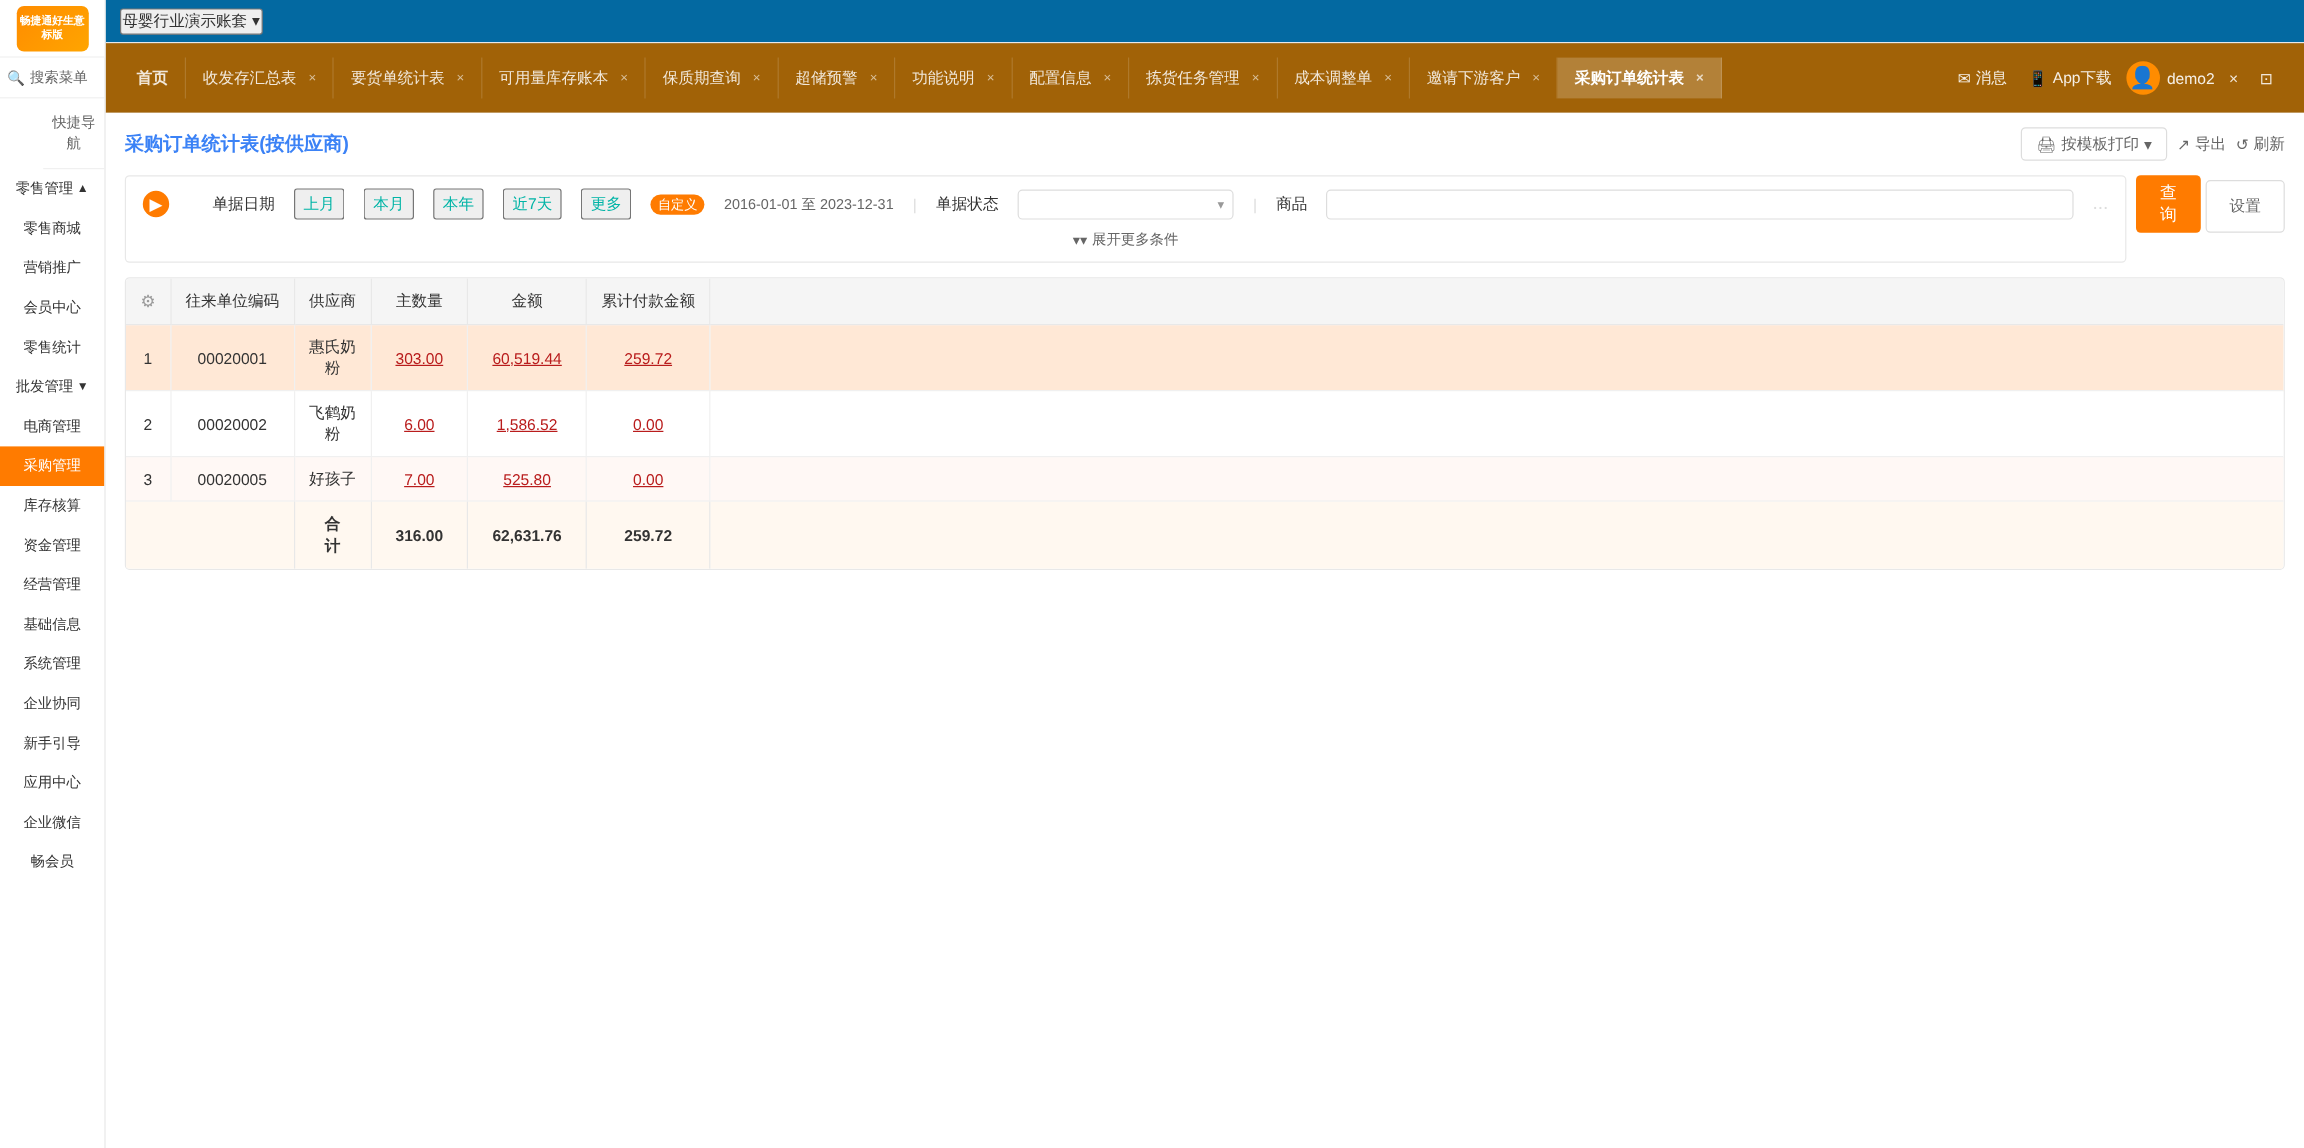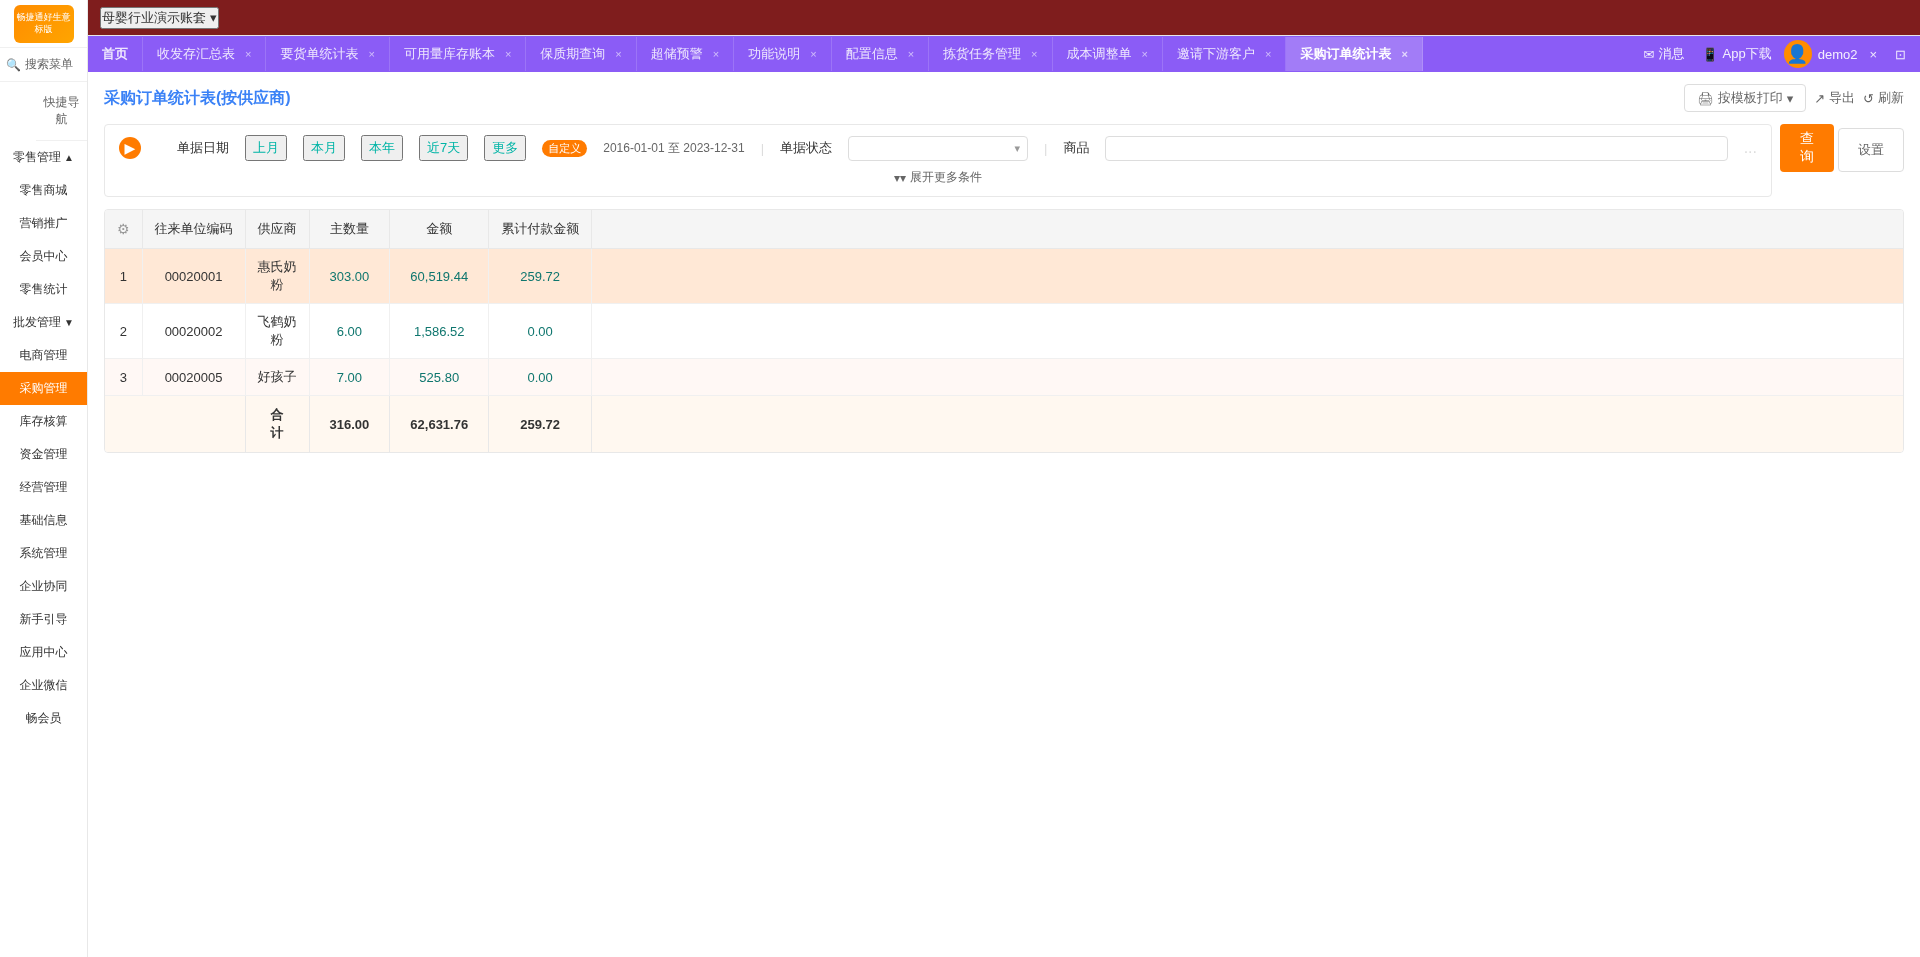--- a/index.html
+++ b/index.html
@@ -1,34 +1,34 @@
 <!DOCTYPE html>
 <html><head>
   <meta charset="utf-8">
   <style>
     * { box-sizing: border-box; margin: 0; padding: 0; }
     body { font-family: "Microsoft YaHei", "PingFang SC", Arial, sans-serif; font-size: 13px; background: #f5f5f5; display: flex; height: 957px; overflow: hidden; }
 
     
     .sidebar { width: 88px; background: #fff; display: flex; flex-direction: column; border-right: 1px solid #e8e8e8; flex-shrink: 0; }
     .sidebar-logo { height: 48px; display: flex; align-items: center; justify-content: center; background: #fff; border-bottom: 1px solid #f0f0f0; padding: 4px; }
-    .sidebar-logo-img { width: 60px; height: 38px; background: linear-gradient(135deg, #ff8c00, #ffa500); border-radius: 6px; display: flex; align-items: center; justify-content: flex-start; color: #fff; font-size: 10px; font-weight: normal; text-align: center; line-height: 1.2; }
+    .sidebar-logo-img { width: 60px; height: 38px; background: linear-gradient(135deg, #ff8c00, #ffa500); border-radius: 6px; display: flex; align-items: center; justify-content: flex-start; color: #fff; font-size: 10px; font-weight: bold; text-align: center; line-height: 1.2; }
     .sidebar-search { padding: 8px 6px; border-bottom: 1px solid #f0f0f0; }
     .sidebar-search-btn { width: 100%; background: none; border: none; cursor: pointer; color: #666; font-size: 12px; display: flex; align-items: center; gap: 4px; }
     .sidebar-nav-section { padding: 6px 0; border-bottom: 1px solid #f0f0f0; margin-left: 36px; }
     .sidebar-nav-btn { width: 100%; background: none; border: none; cursor: pointer; padding: 6px 4px; font-size: 12px; color: #666; text-align: center; }
     .sidebar-menu-item { width: 100%; background: none; border: none; cursor: pointer; padding: 8px 4px; font-size: 12px; color: #333; text-align: center; display: flex; align-items: center; justify-content: center; gap: 3px; }
     .sidebar-menu-item.active { background: #ff7b00; color: #fff; }
     .sidebar-menu-item .arrow { font-size: 10px; }
 
     
     .main-area { flex: 1; display: flex; flex-direction: column; overflow: hidden; }
 
     
-    .top-nav { background: #8b5cf6; display: flex; align-items: center; min-height: 36px; padding: 0; overflow-x: auto; flex-shrink: 0; }
+    .top-nav { background: #a16207; display: flex; align-items: center; min-height: 36px; padding: 12px; overflow-x: auto; flex-shrink: 0; }
     .top-nav::-webkit-scrollbar { height: 0; }
     .nav-tab { padding: 8px 14px; color: rgba(255,255,255,0.85); font-size: 13px; cursor: pointer; white-space: nowrap; display: flex; align-items: center; gap: 6px; border-right: 1px solid rgba(255,255,255,0.15); flex-shrink: 0; }
     .nav-tab.active { background: rgba(255,255,255,0.2); color: #fff; font-weight: bold; }
     .nav-tab .close-btn { font-size: 11px; opacity: 0.7; margin-left: 4px; }
     .nav-tab.home { font-weight: bold; }
     .nav-right-actions { margin-left: auto; display: flex; align-items: center; padding: 0 8px; gap: 6px; flex-shrink: 0; }
     .nav-action-btn { background: none; border: none; color: rgba(255,255,255,0.85); cursor: pointer; font-size: 13px; padding: 4px 6px; }
 
     
     .content-wrapper { flex: 1; overflow: auto; background: #f0f2f5; }
@@ -66,30 +66,30 @@
     .table-container { border: 1px solid #e8e8e8; border-radius: 4px; overflow: hidden; }
     table { width: 100%; border-collapse: collapse; }
     thead tr { background: #f5f5f5; }
     thead th { padding: 10px 12px; text-align: center; font-size: 13px; color: #333; font-weight: normal; border-bottom: 1px solid #e8e8e8; border-right: 1px solid #e8e8e8; white-space: nowrap; }
     thead th:last-child { border-right: none; }
     tbody tr { background: #fff; }
     tbody tr:nth-child(odd) { background: #fff8f5; }
     tbody tr.selected { background: #ffe8d6; }
     tbody td { padding: 9px 12px; text-align: center; font-size: 13px; color: #333; border-bottom: 1px solid #f0f0f0; border-right: 1px solid #f0f0f0; }
     tbody td:last-child { border-right: none; }
-    tbody td.link { color: #0f766e; cursor: pointer; }
+    tbody td.link { color: #b91c1c; cursor: pointer; text-decoration: underline; }
     tfoot tr { background: #fff8f0; }
     tfoot td { padding: 10px 20px; font-size: 13px; font-weight: bold; color: #333; border-top: 1px solid #e8e8e8; border-right: 1px solid #e8e8e8; text-align: center; }
     tfoot td:last-child { border-right: none; }
 
     .settings-col { width: 30px; }
     .gear-icon { color: #999; cursor: pointer; font-size: 14px; }
 
     
-    .top-workspace-bar { background: #7f1d1d; height: 36px; display: flex; align-items: center; padding: 0 12px; border-bottom: 1px solid #e8e8e8; flex-shrink: 0; }
+    .top-workspace-bar { background: #0369a1; height: 36px; display: flex; align-items: center; padding: 0 12px; border-bottom: 1px solid #e8e8e8; flex-shrink: 0; }
     .workspace-name { font-size: 13px; color: #333; cursor: pointer; display: flex; align-items: center; gap: 4px; }
     .user-msg { display: flex; align-items: center; gap: 4px; font-size: 13px; color: rgba(255,255,255,0.9); cursor: pointer; }
     .user-app { display: flex; align-items: center; gap: 4px; font-size: 13px; color: rgba(255,255,255,0.9); cursor: pointer; }
     .user-avatar { width: 28px; height: 28px; border-radius: 50%; background: #ff8c00; display: flex; align-items: center; justify-content: center; color: #fff; font-size: 11px; cursor: pointer; overflow: hidden; }
 
     .select-wrapper { position: relative; display: inline-flex; align-items: center; }
     .select-wrapper::after { content: "▾"; position: absolute; right: 8px; pointer-events: none; font-size: 11px; color: #999; }
   </style>
 </head>
 <body>

